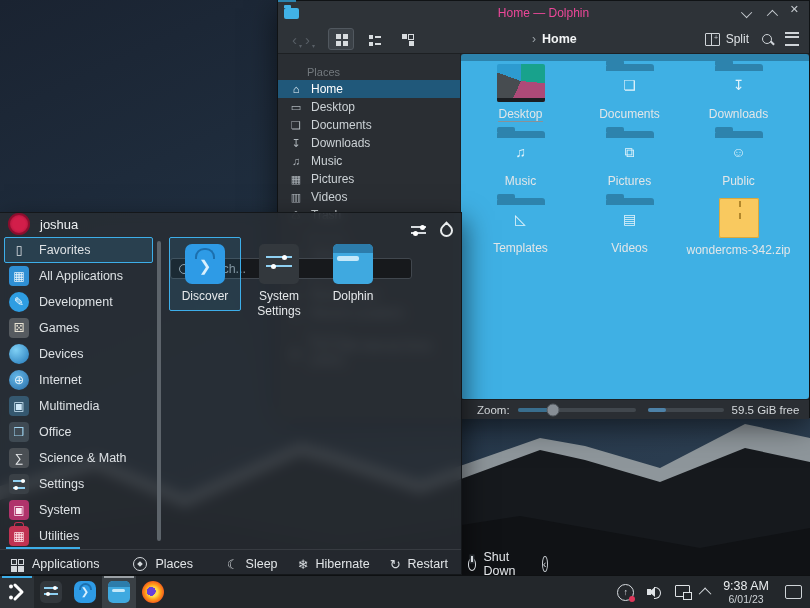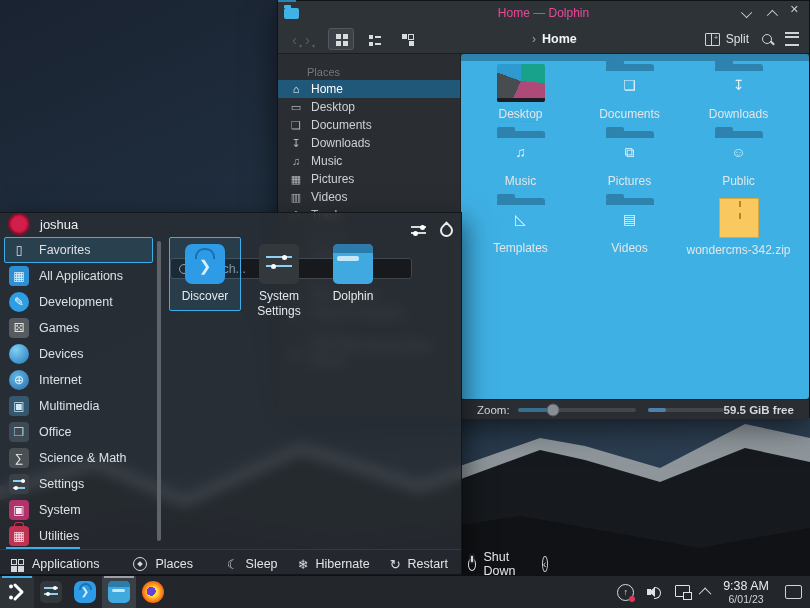--- a/index.html
+++ b/index.html
@@ -69,21 +69,21 @@
   .flabel.focused{border-bottom:1px solid #8b9196;}
 
   .statusbar{height:19px;background:#2a2e33;border-top:1px solid #1d2023;display:flex;align-items:center;font-size:11.5px;color:#d4d8db;padding:0 8px 0 2px;}
   .zoomlab{margin-left:14px;margin-right:8px;}
   .track{height:4px;border-radius:2px;background:#41474d;position:relative;}
   .ztrack{width:118px;}
   .zfill{position:absolute;left:0;top:0;bottom:0;background:#396e8e;border-radius:2px;}
   .zhandle{position:absolute;top:50%;width:13px;height:13px;border-radius:50%;background:#878e95;border:1px solid #565c62;transform:translate(-50%,-50%);box-sizing:border-box;}
   .dtrack{width:76px;margin-left:12px;}
   .dfill{position:absolute;left:0;top:0;bottom:0;background:#4d82a8;border-radius:2px;}
-  .freelab{font-weight:bold;}
+  .freelab{margin-left:8px;}
 
   
   .menu{position:absolute;left:0;top:212px;width:462px;height:363px;z-index:3;
         background:rgba(40,45,51,0.84);backdrop-filter:blur(6px);
         border:1px solid #14171a;border-left:none;box-sizing:border-box;
         box-shadow:4px 8px 24px rgba(0,0,0,.5);display:flex;flex-direction:column;}
   .menu-header{height:34px;display:flex;align-items:center;position:relative;}
   .avatar{width:22px;height:22px;border-radius:50%;margin-left:8px;background:radial-gradient(circle at 50% 50%,#d21e4a 0 40%,#a8123a 75%);box-shadow:inset 0 0 0 2px rgba(60,0,15,.35);}
   .username{margin-left:10px;font-size:13px;color:#edf0f2;}
   .searchbox{position:absolute;left:170px;top:6px;width:242px;height:21px;background:#17191c;border:1px solid #41474e;border-radius:3px;display:flex;align-items:center;box-sizing:border-box;margin-top:39px;}

